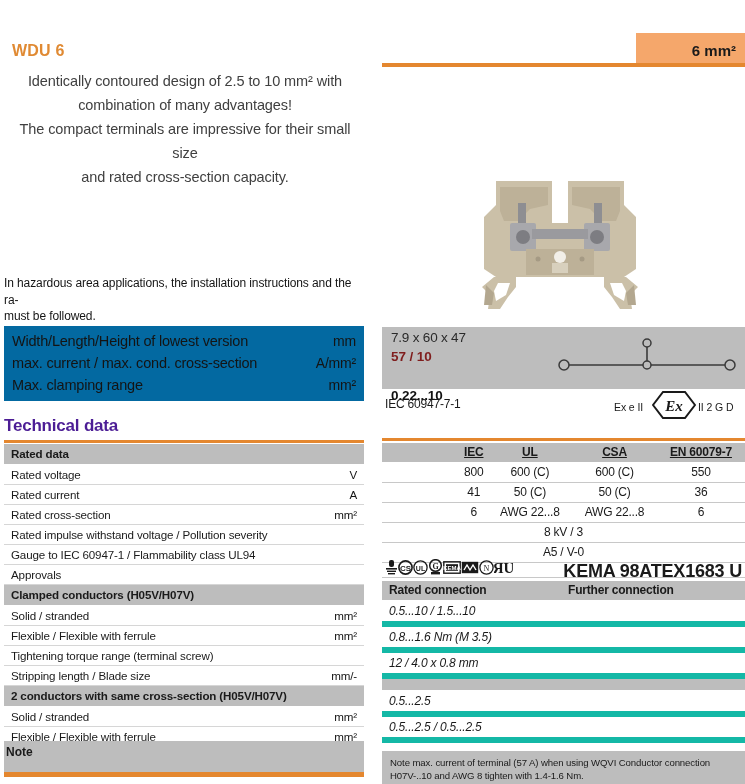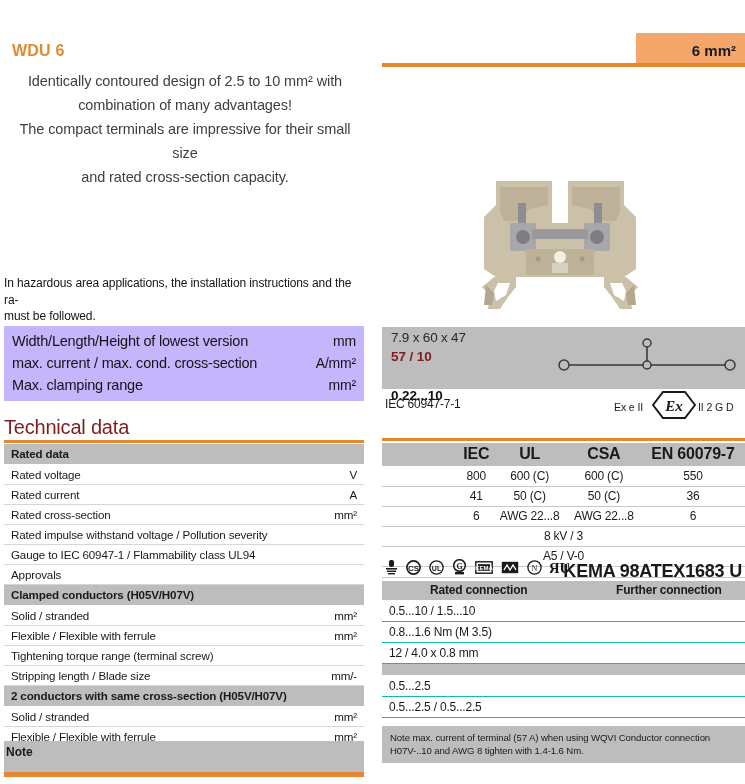--- a/index.html
+++ b/index.html
@@ -46,42 +46,42 @@
     letter-spacing: -0.1px;
     margin-top: 14px;
   }
   .hazard p { margin: 0; }
 
   
   .legend-block {
     position: absolute;
     left: 4px; top: 326px;
     width: 360px;
-    background: #c4b5fd;
+    background: #0369a1;
     padding: 4px 8px 5px 8px;
   }
   .legend-row {
     display: flex;
     justify-content: space-between;
     align-items: baseline;
     font-size: 14.5px;
     line-height: 22px;
     color: #141414;
     letter-spacing: -0.2px;
   }
   .legend-row .unit { font-size: 14px; }
 
   
   .tech-head {
     position: absolute;
     left: 4px; top: 416px;
-    font-size: 20px;
-    font-weight: normal;
+    font-size: 17px;
+    font-weight: bold;
     letter-spacing: -0.2px;
-    color: #7f1d1d;
+    color: #4c1d95;
   }
   .rule-orange {
     position: absolute;
     height: 3px;
     background: #e4872f;
   }
 
   
   .spec-table {
     position: absolute;
@@ -217,39 +217,40 @@
     width: 363px;
     border-collapse: collapse;
     font-size: 12px;
     letter-spacing: -0.2px;
   }
   .std-table th {
     background: #bdbdbd;
     font-weight: bold;
     padding: 2px 0 3px 0;
     border-bottom: 1px solid #fff;
-    font-size: 16px;
+    font-size: 12px;
+    text-decoration: underline;
   }
   .std-table td {
     text-align: center;
     padding: 1px 0 2px 0;
     border-bottom: 1px solid #c8c8c8;
     line-height: 16px;
   }
   .std-table td.first { width: 78px; }
 
   .approvals-row {
     position: absolute;
     left: 382px; top: 559px;
     width: 363px; height: 19px;
     border-bottom: 1px solid #c8c8c8;
   }
   .approvals-icons {
     position: absolute; left: 3px; top: 0px;
-    display: flex; align-items: center; gap: 8px;
+    display: flex; align-items: center; gap: 0;
   }
   .kema {
     position: absolute; right: 3px; top: 2px;
     font-size: 18px; font-weight: bold; letter-spacing: -0.2px;
   }
 
   
   .conn-table {
     position: absolute;
     left: 382px; top: 581px;
@@ -257,26 +258,27 @@
     font-size: 12px;
     letter-spacing: -0.2px;
   }
   .conn-head {
     background: #bdbdbd;
     font-weight: bold;
     display: flex;
     padding: 2px 0 3px 0;
     border-bottom: 1px solid #fff;
   }
-  .conn-head .c1 { width: 186px; padding-left: 0; margin-left: 48px; }
+  .conn-head .c1 { width: 186px; padding-left: 7px; }
   .conn-head .c2 { flex: 1; }
   .conn-row {
     padding: 2px 0 2px 7px;
     line-height: 16px;
-    border-bottom: 1px solid #14b8a6;
+    border-bottom: 6px solid #14b8a6;
+    font-style: italic;
   }
   .conn-band {
     height: 12px;
     background: #bdbdbd;
     border-bottom: 1px solid #fff;
   }
   .conn-note {
     margin-top: 8px;
     background: #bdbdbd;
     padding: 5px 24px 6px 8px;

